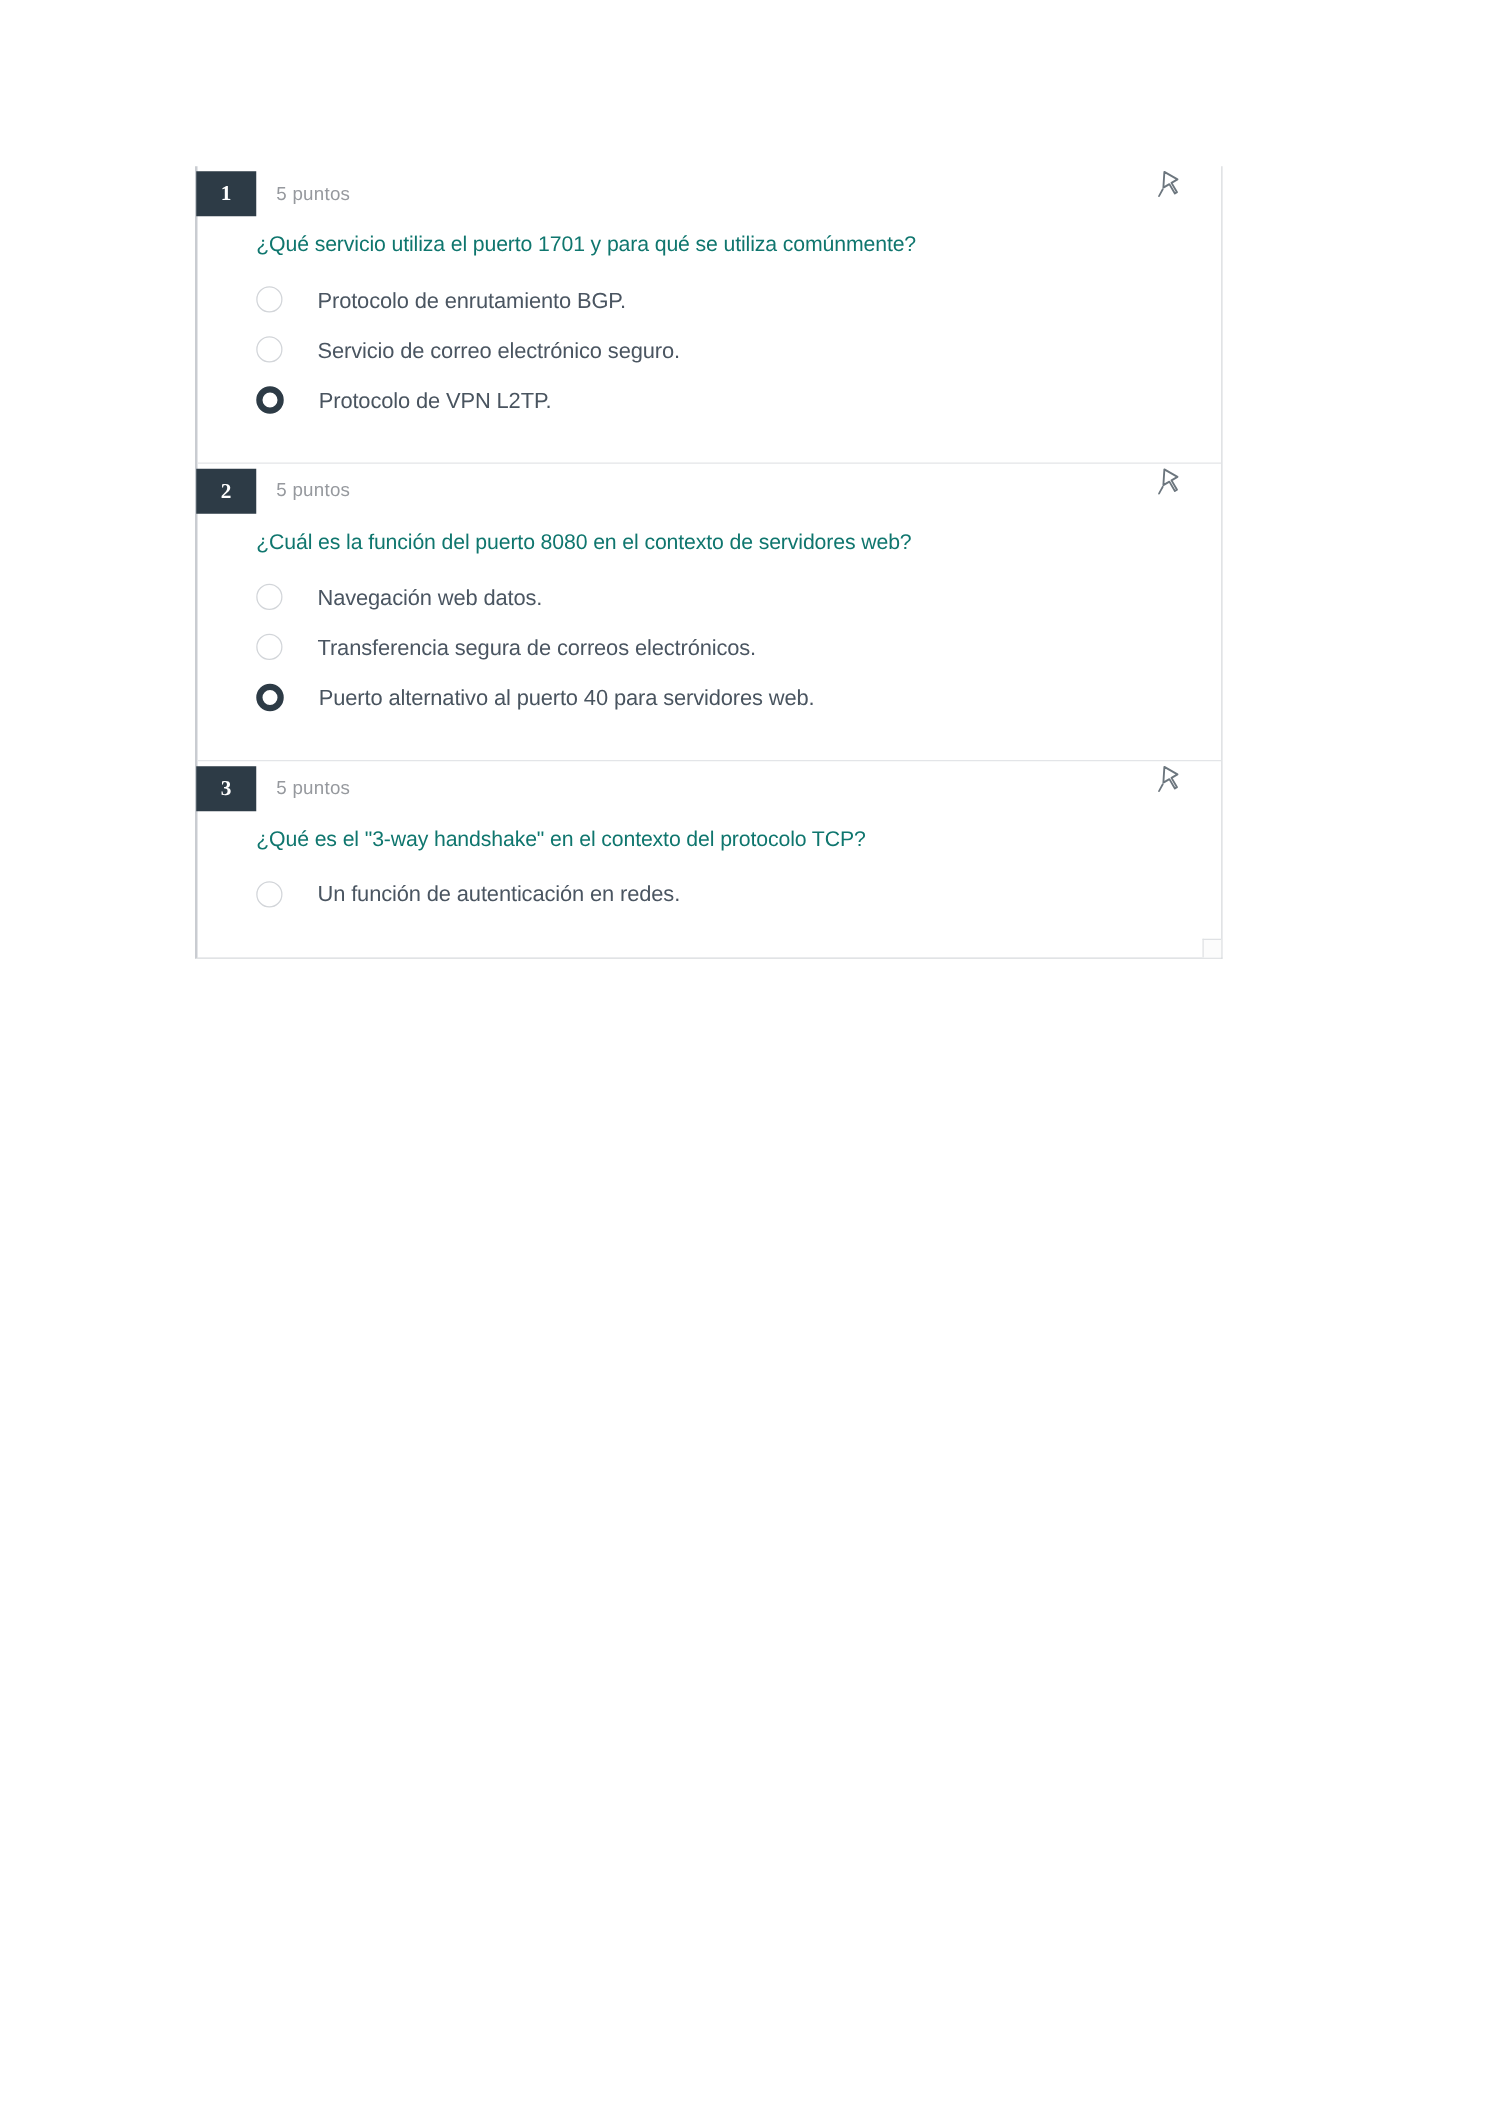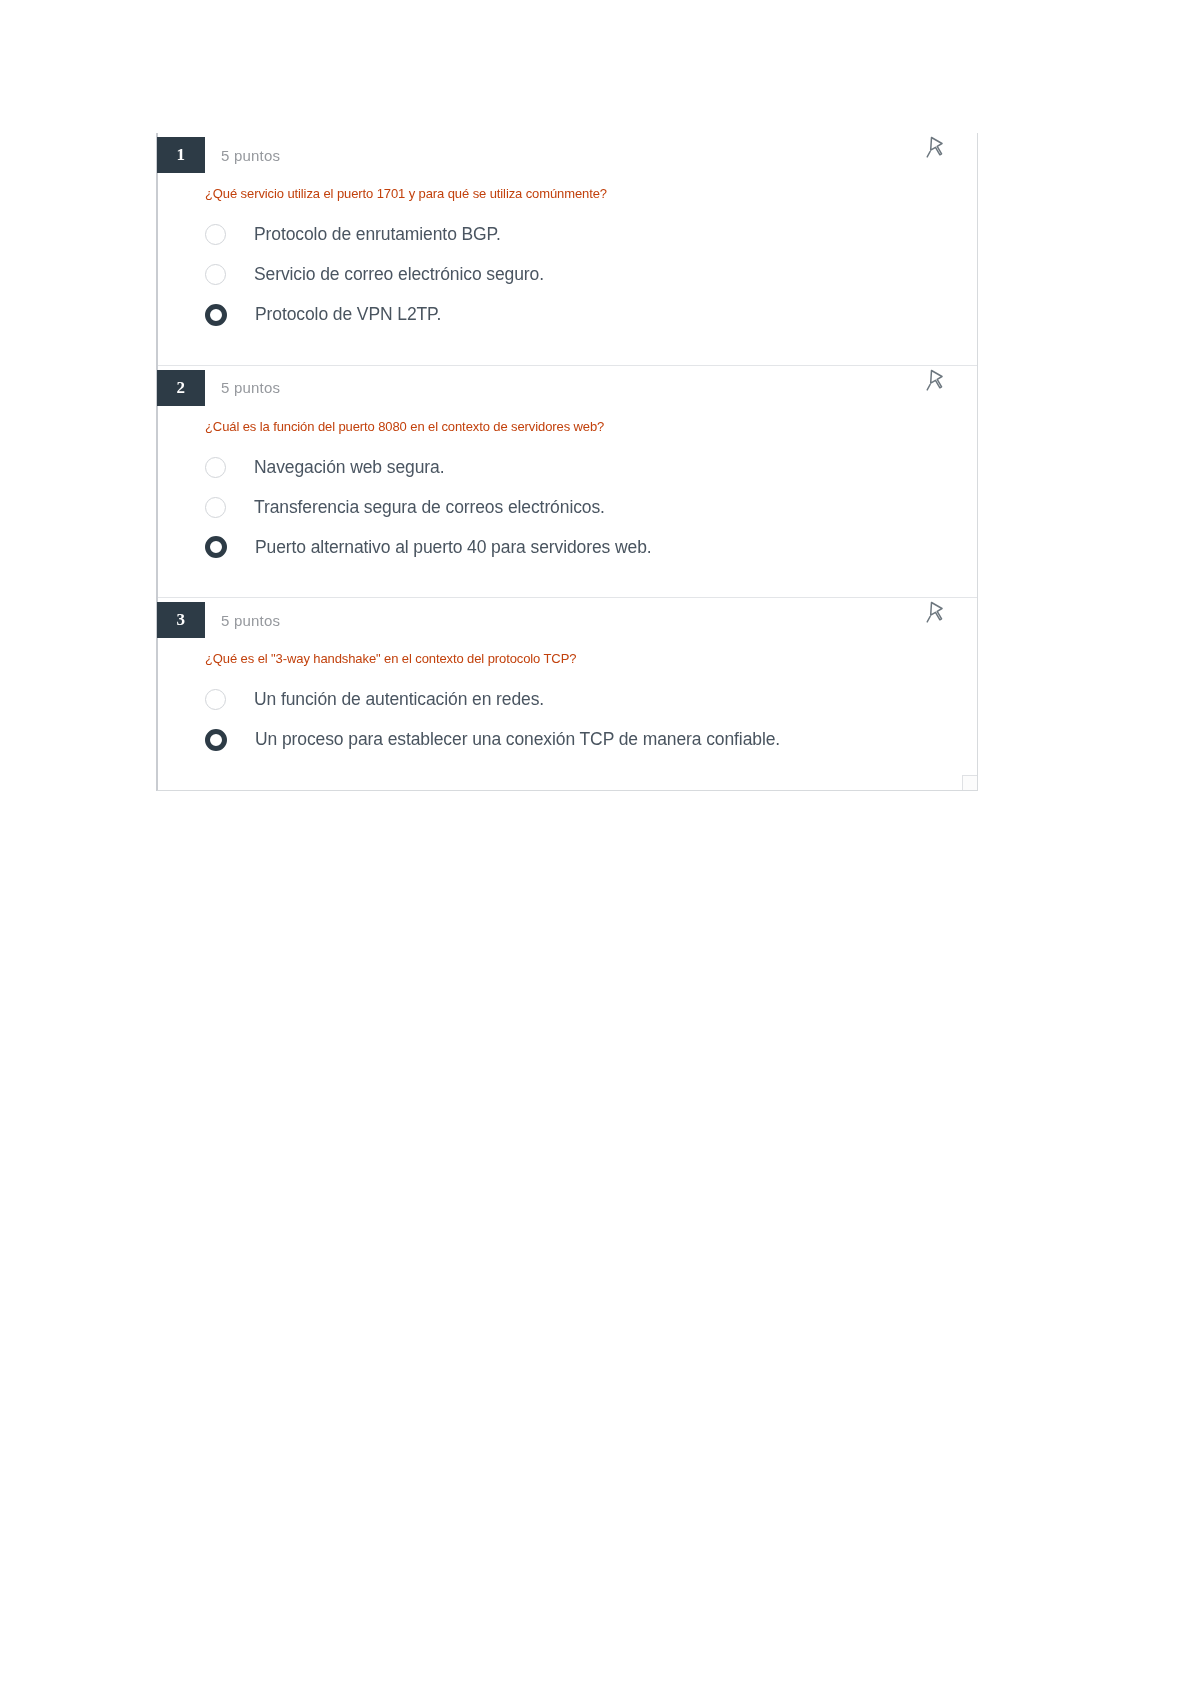--- a/index.html
+++ b/index.html
@@ -81,23 +81,23 @@
     top: 2px;
     width: 22px;
     height: 24px;
     opacity: 0.75;
   }
   .q-flag svg { display: block; }
 
   
   .q-prompt {
     margin: 8px 0 0 47px;
-    font-size: 13px;
+    font-size: 17px;
     line-height: 1.35;
-    color: #c2410c;
+    color: #0f766e;
     letter-spacing: -0.1px;
   }
 
   
   .q-options {
     margin: 12px 0 0 0;
     padding: 0 0 30px 0;
     list-style: none;
   }
   .q-option {
@@ -189,21 +189,21 @@
             <svg viewBox="0 0 22 24" width="22" height="24" aria-hidden="true">
               <path d="M6.5 2.5 L17 8.5 L12.2 11.3 L16.6 18.8 L14.9 19.8 L10.5 12.3 L5.7 15.1 Z" fill="none" stroke="#3c4954" stroke-width="1.5" stroke-linejoin="round"></path>
               <path d="M5.2 16.4 L2.2 21.9" fill="none" stroke="#3c4954" stroke-width="1.4" stroke-linecap="round"></path>
             </svg>
           </div>
         </div>
         <div class="q-prompt">¿Cuál es la función del puerto 8080 en el contexto de servidores web?</div>
         <ul class="q-options">
           <li class="q-option">
             <span class="radio unselected"></span>
-            <span class="opt-label">Navegación web segura.</span>
+            <span class="opt-label">Navegación web datos.</span>
           </li>
           <li class="q-option">
             <span class="radio unselected"></span>
             <span class="opt-label">Transferencia segura de correos electrónicos.</span>
           </li>
           <li class="q-option">
             <span class="radio selected"></span>
             <span class="opt-label strong">Puerto alternativo al puerto 40 para servidores web.</span>
           </li>
         </ul>
@@ -218,21 +218,17 @@
               <path d="M5.2 16.4 L2.2 21.9" fill="none" stroke="#3c4954" stroke-width="1.4" stroke-linecap="round"></path>
             </svg>
           </div>
         </div>
         <div class="q-prompt">¿Qué es el "3-way handshake" en el contexto del protocolo TCP?</div>
         <ul class="q-options">
           <li class="q-option">
             <span class="radio unselected"></span>
             <span class="opt-label">Un función de autenticación en redes.</span>
           </li>
-          <li class="q-option">
-            <span class="radio selected"></span>
-            <span class="opt-label strong">Un proceso para establecer una conexión TCP de manera confiable.</span>
-          </li>
         </ul>
       </div>
       <div class="corner-fold"></div>
   </div>
 </div>
 
 </body></html>

